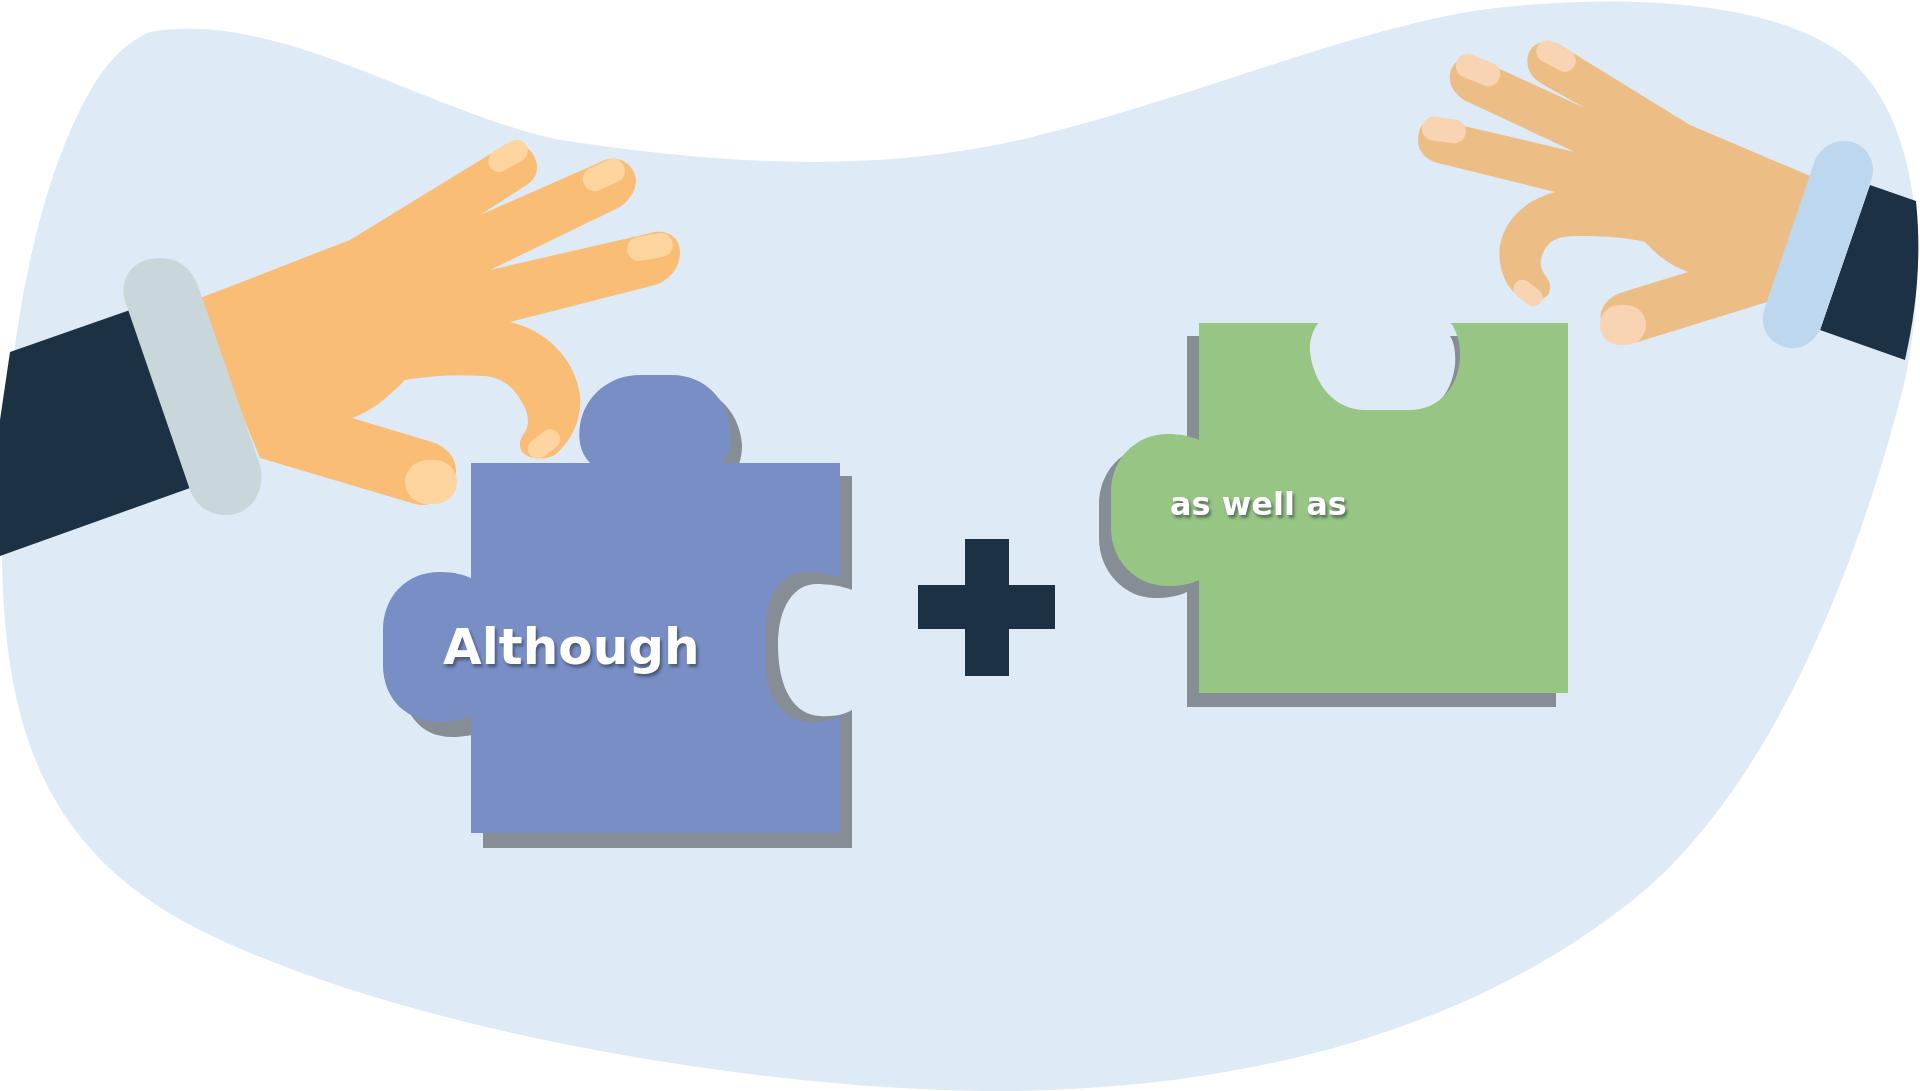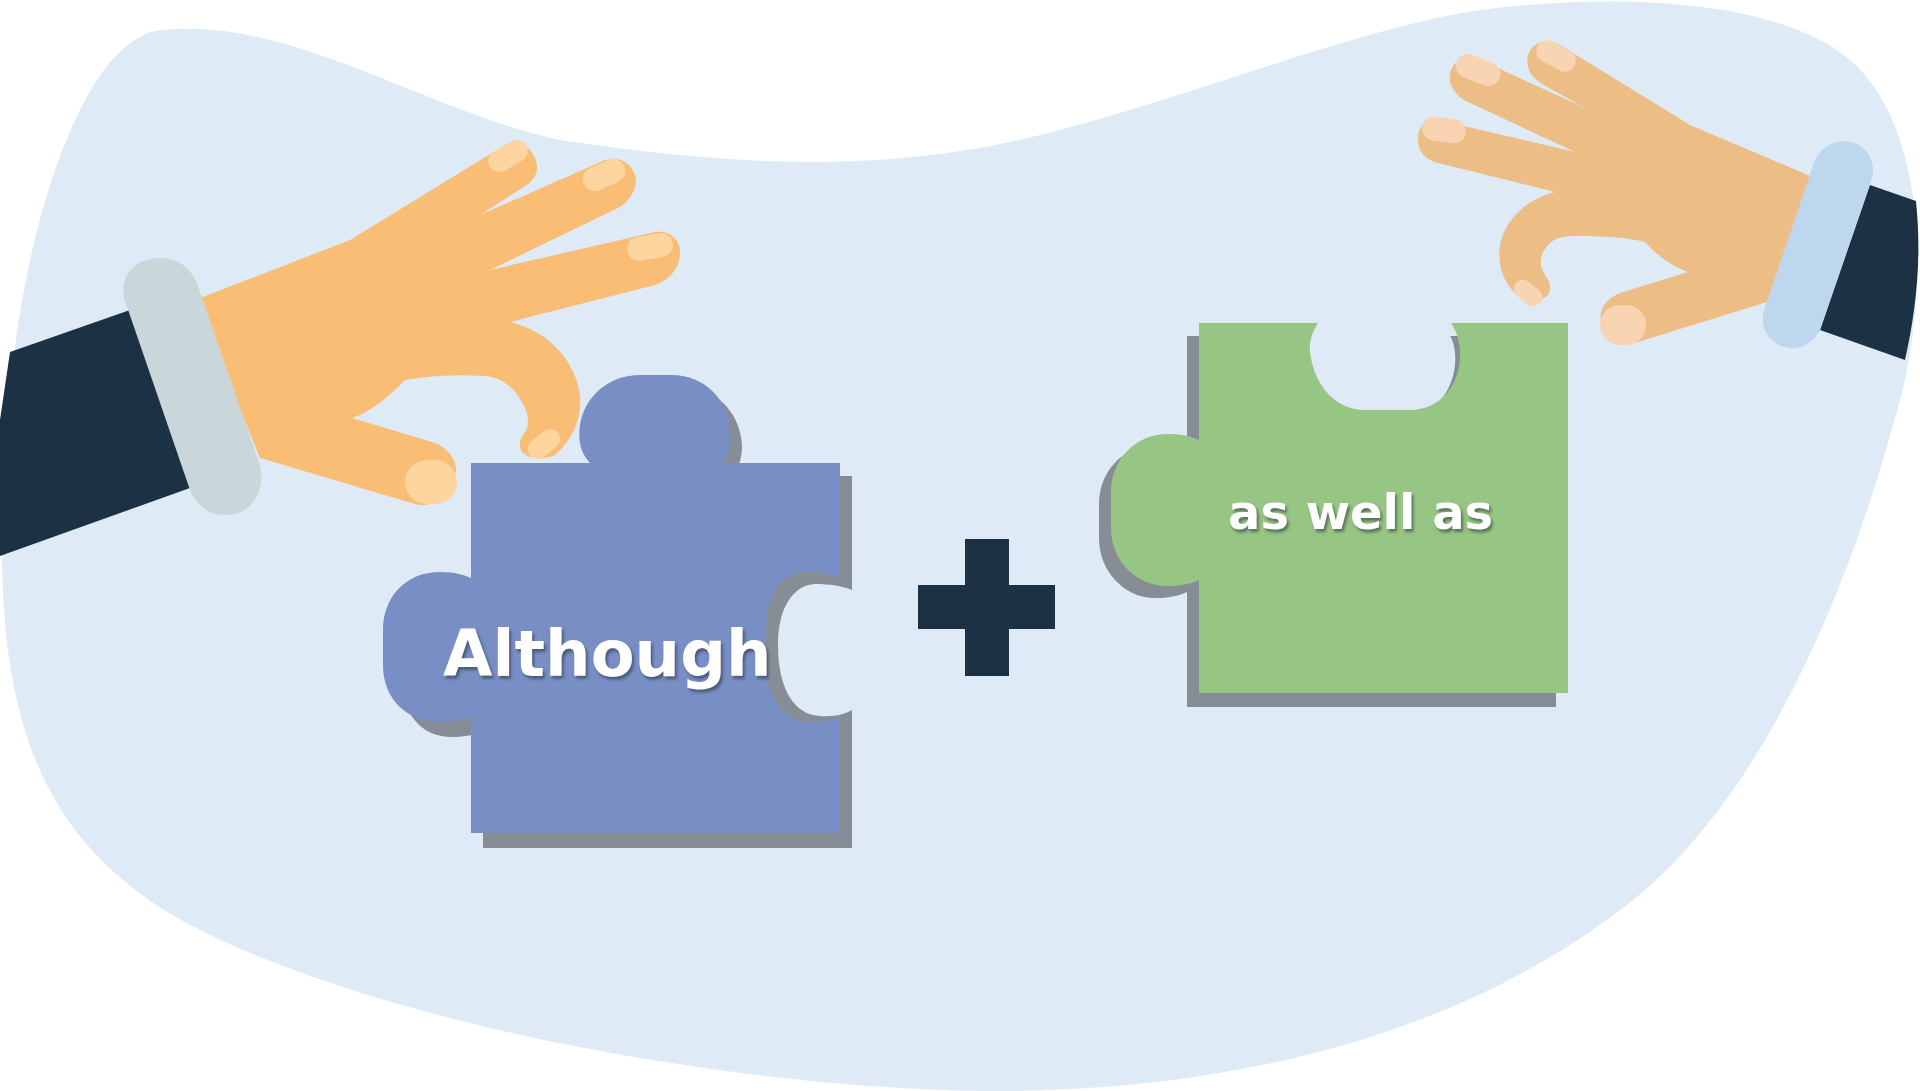--- a/index.html
+++ b/index.html
@@ -2,22 +2,22 @@
 <html><head>
 <meta charset="utf-8">
 <style>
   html, body { margin: 0; padding: 0; background: #ffffff; }
   body { width: 1920px; height: 1091px; position: relative; overflow: hidden;
          font-family: "DejaVu Sans", sans-serif; }
   svg.scene { position: absolute; left: 0; top: 0; width: 1920px; height: 1091px; }
   .label { position: absolute; color: #ffffff; font-family: "DejaVu Sans", sans-serif;
            font-weight: bold; white-space: nowrap; line-height: 1;
            text-shadow: 2px 3px 3px rgba(40,50,60,0.55); }
-  .label-blue { left: 443px; top: 622px; font-size: 64px; letter-spacing: 0px; }
-  .label-green { left: 1228px; top: 488px; font-size: 48px; }
+  .label-blue { left: 443px; top: 622px; font-size: 50px; letter-spacing: 0px; }
+  .label-green { left: 1170px; top: 488px; font-size: 32px; }
 </style>
 </head>
 <body>
 
 <svg class="scene" viewBox="0 0 1920 1091">
 
   <path fill="#deeaf6" d="M150,32 C280,10 420,110 560,140 C760,170 900,170 1040,135 C1200,95 1350,30 1480,10 C1620,-8 1780,0 1850,60 C1920,120 1930,260 1905,380 C1860,560 1770,800 1620,910 C1450,1040 1220,1091 1000,1091 C760,1091 400,1030 200,930 C40,850 5,720 2,560 C0,420 20,230 80,110 C100,70 120,45 150,32 Z"></path>
 
   <g>
 

